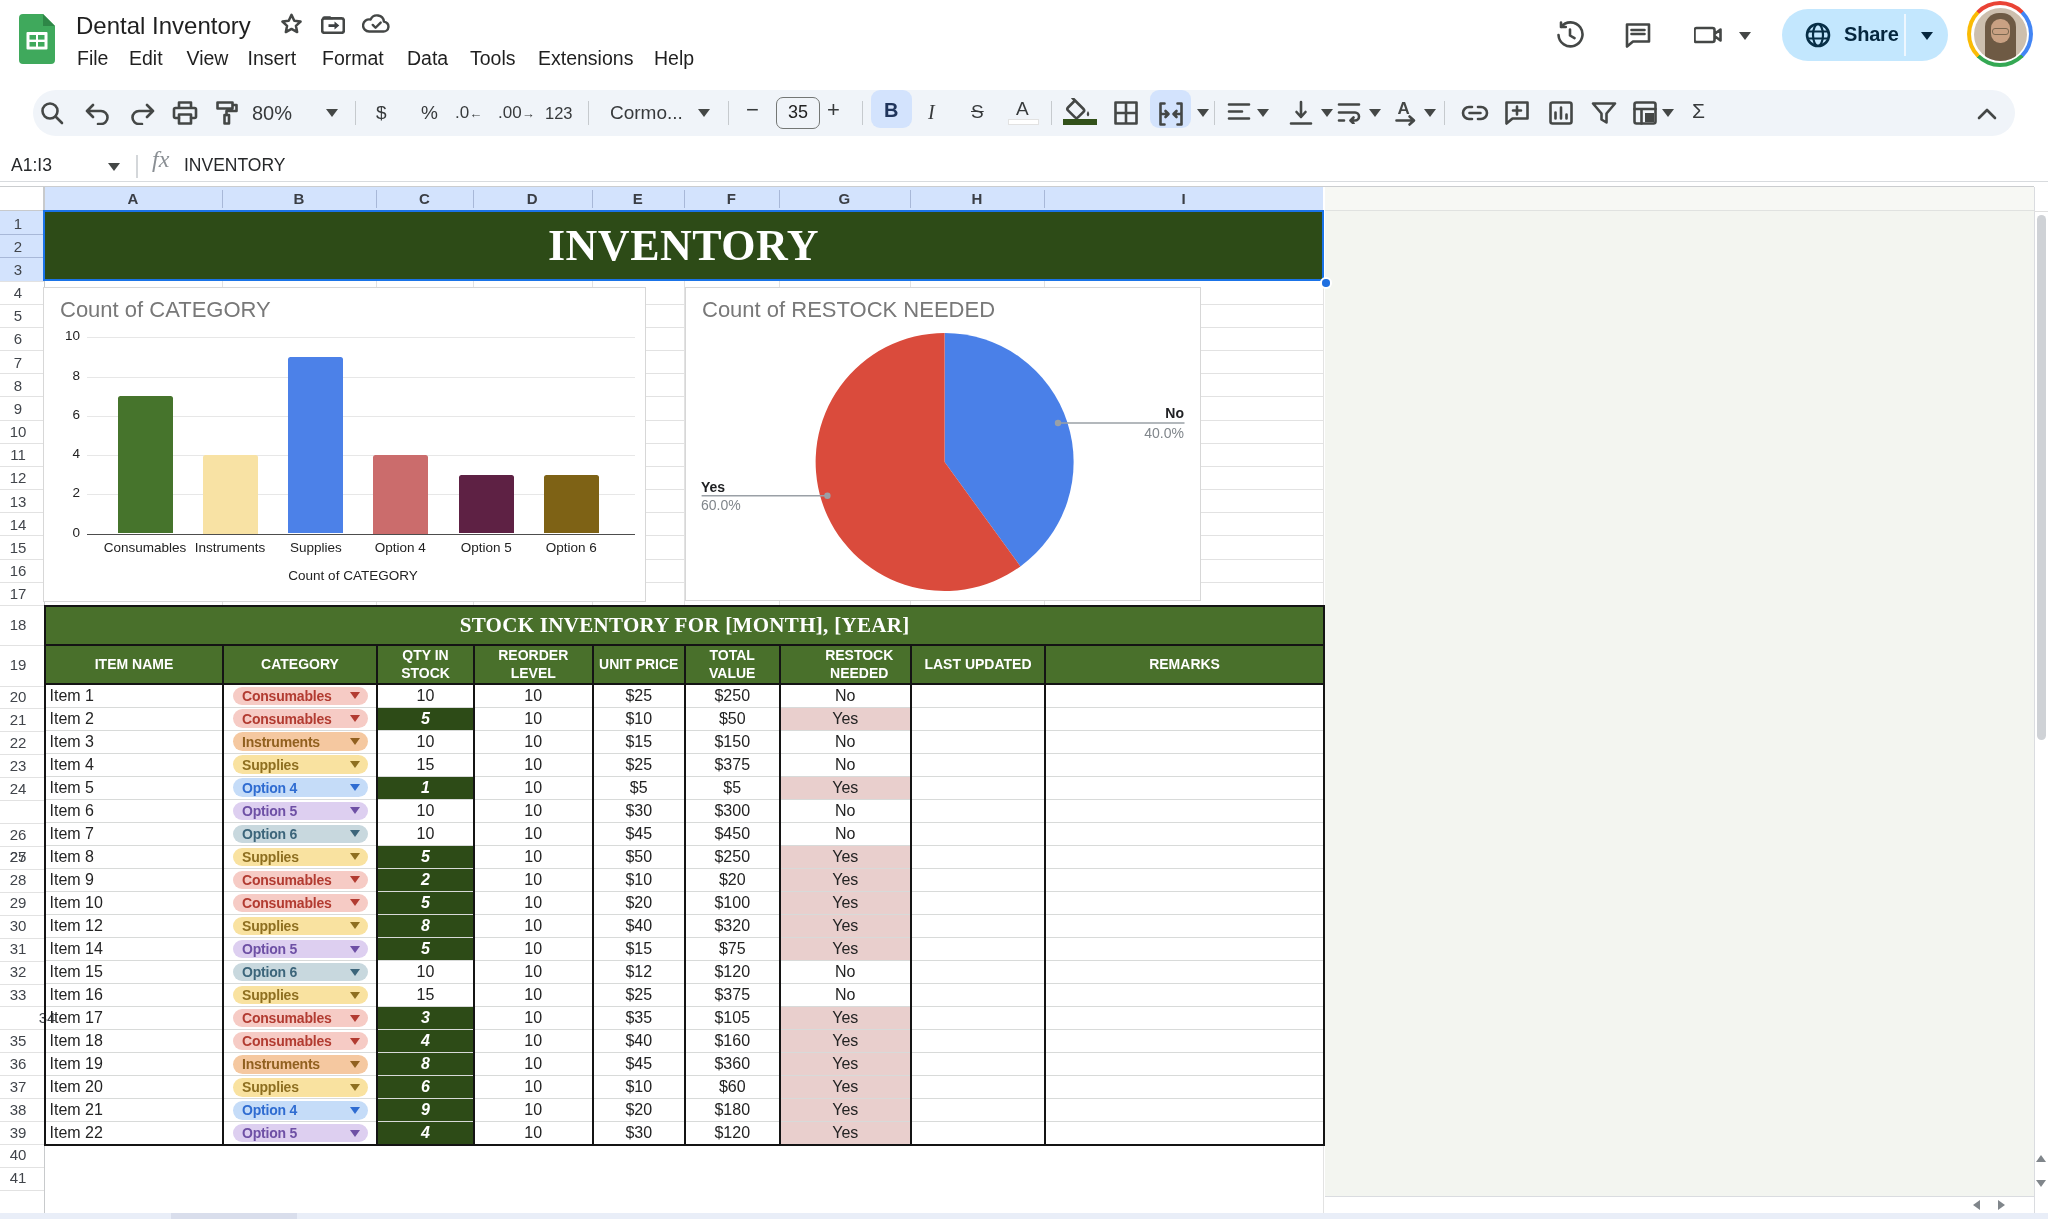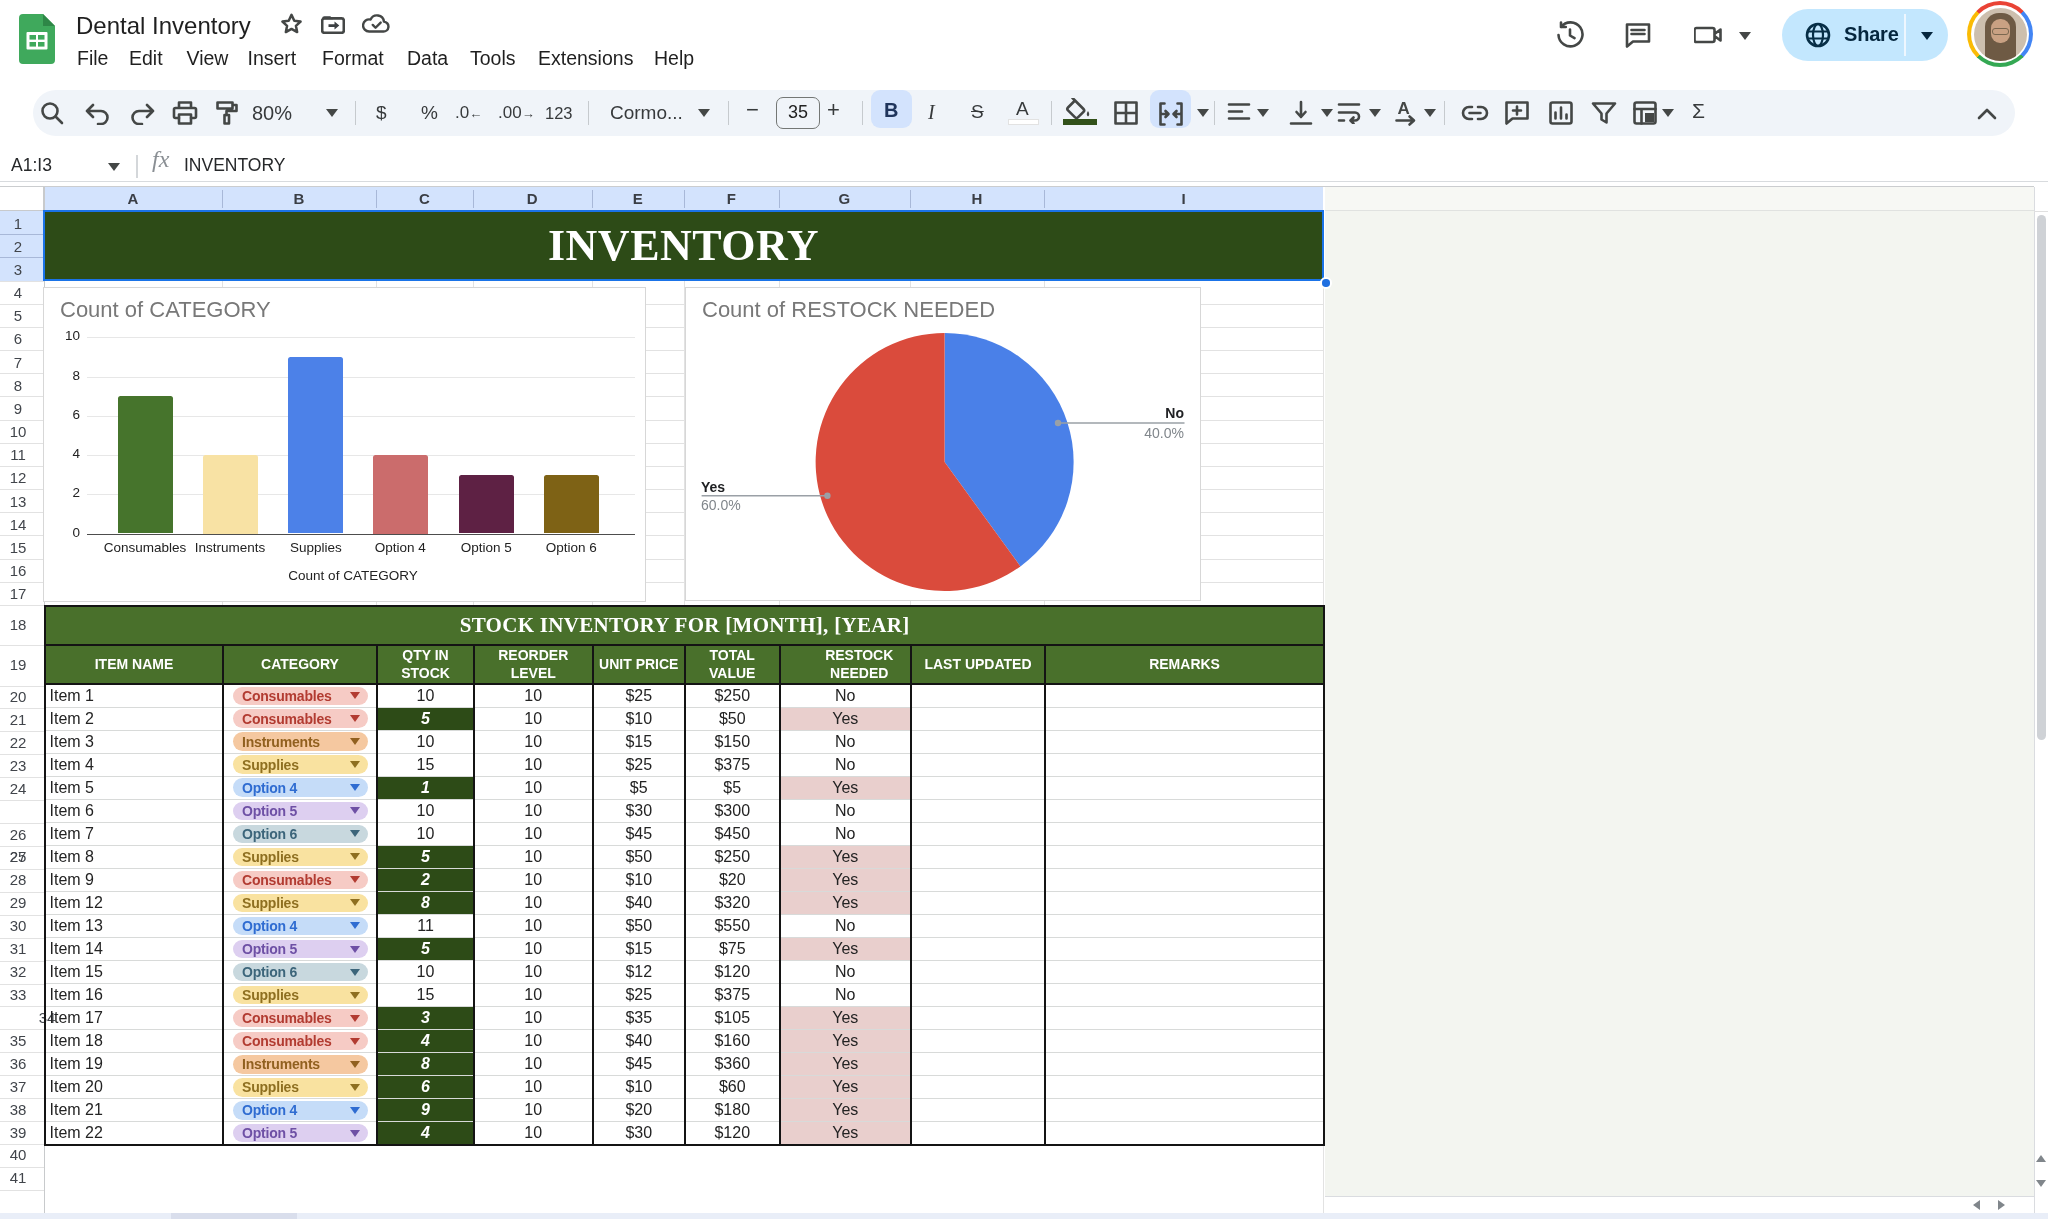--- a/index.html
+++ b/index.html
@@ -535,48 +535,48 @@
           </td>
 <td class="qd">2</td>
           <td>10</td>
           <td>$10</td>
           <td>$20</td>
           <td class="rs">Yes</td>
           <td></td>
           <td></td>
         </tr>
 <tr style="height:23.05px;">
+<td class="itm">Item 10</td>
+<td>
+            <div class="chip" style="background:#f6cbc5;color:#b23b31;">
+              <span>Consumables</span>
+              <span class="tri" style="border-top-color:#b23b31;"></span>
+            </div>
+          </td>
+<td class="qd">5</td>
+          <td>10</td>
+          <td>$20</td>
+          <td>$100</td>
+          <td class="rs">Yes</td>
+          <td></td>
+          <td></td>
+        </tr>
+<tr style="height:23.05px;">
 <td class="itm">Item 12</td>
 <td>
             <div class="chip" style="background:#f9e2a0;color:#8e6f20;">
               <span>Supplies</span>
               <span class="tri" style="border-top-color:#8e6f20;"></span>
             </div>
           </td>
 <td class="qd">8</td>
           <td>10</td>
           <td>$40</td>
           <td>$320</td>
           <td class="rs">Yes</td>
-          <td></td>
-          <td></td>
-        </tr>
-<tr style="height:23.05px;">
-<td class="itm">Item 13</td>
-<td>
-            <div class="chip" style="background:#c5dcf8;color:#2f6cd1;">
-              <span>Option 4</span>
-              <span class="tri" style="border-top-color:#2f6cd1;"></span>
-            </div>
-          </td>
-<td>11</td>
-          <td>10</td>
-          <td>$50</td>
-          <td>$550</td>
-          <td>No</td>
           <td></td>
           <td></td>
         </tr>
 <tr style="height:23.05px;">
 <td class="itm">Item 14</td>
 <td>
             <div class="chip" style="background:#ddcff0;color:#6e50a5;">
               <span>Option 5</span>
               <span class="tri" style="border-top-color:#6e50a5;"></span>
             </div>

